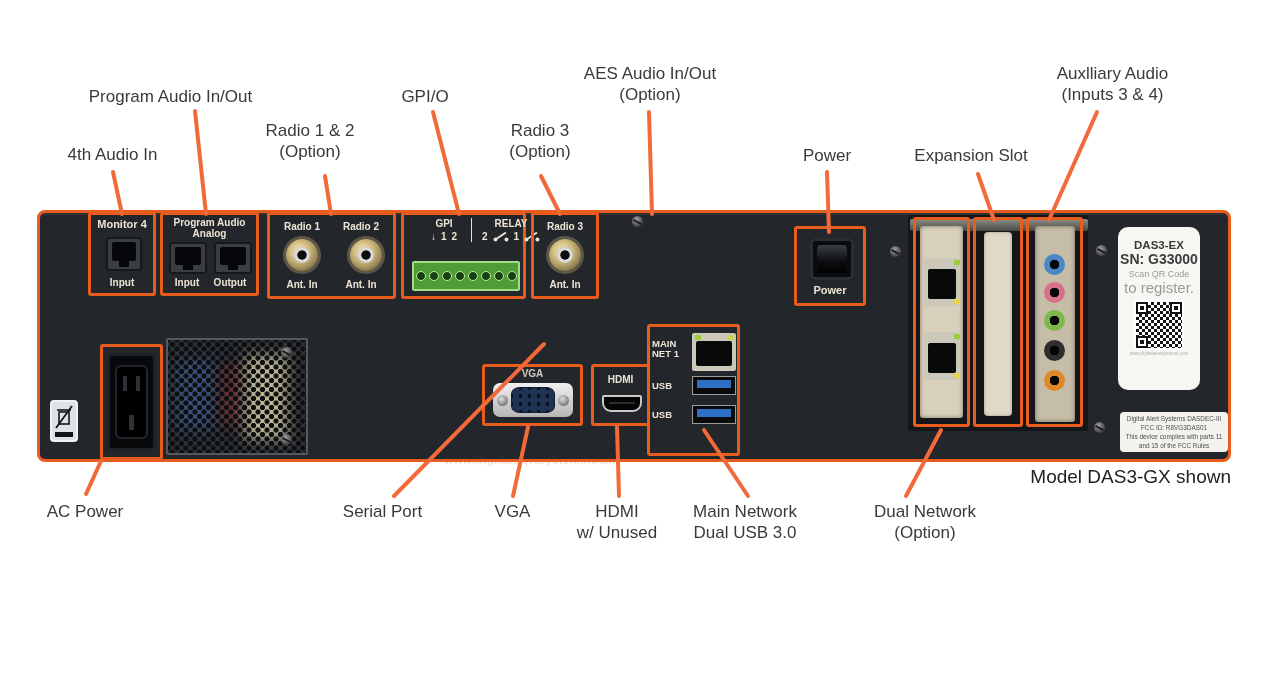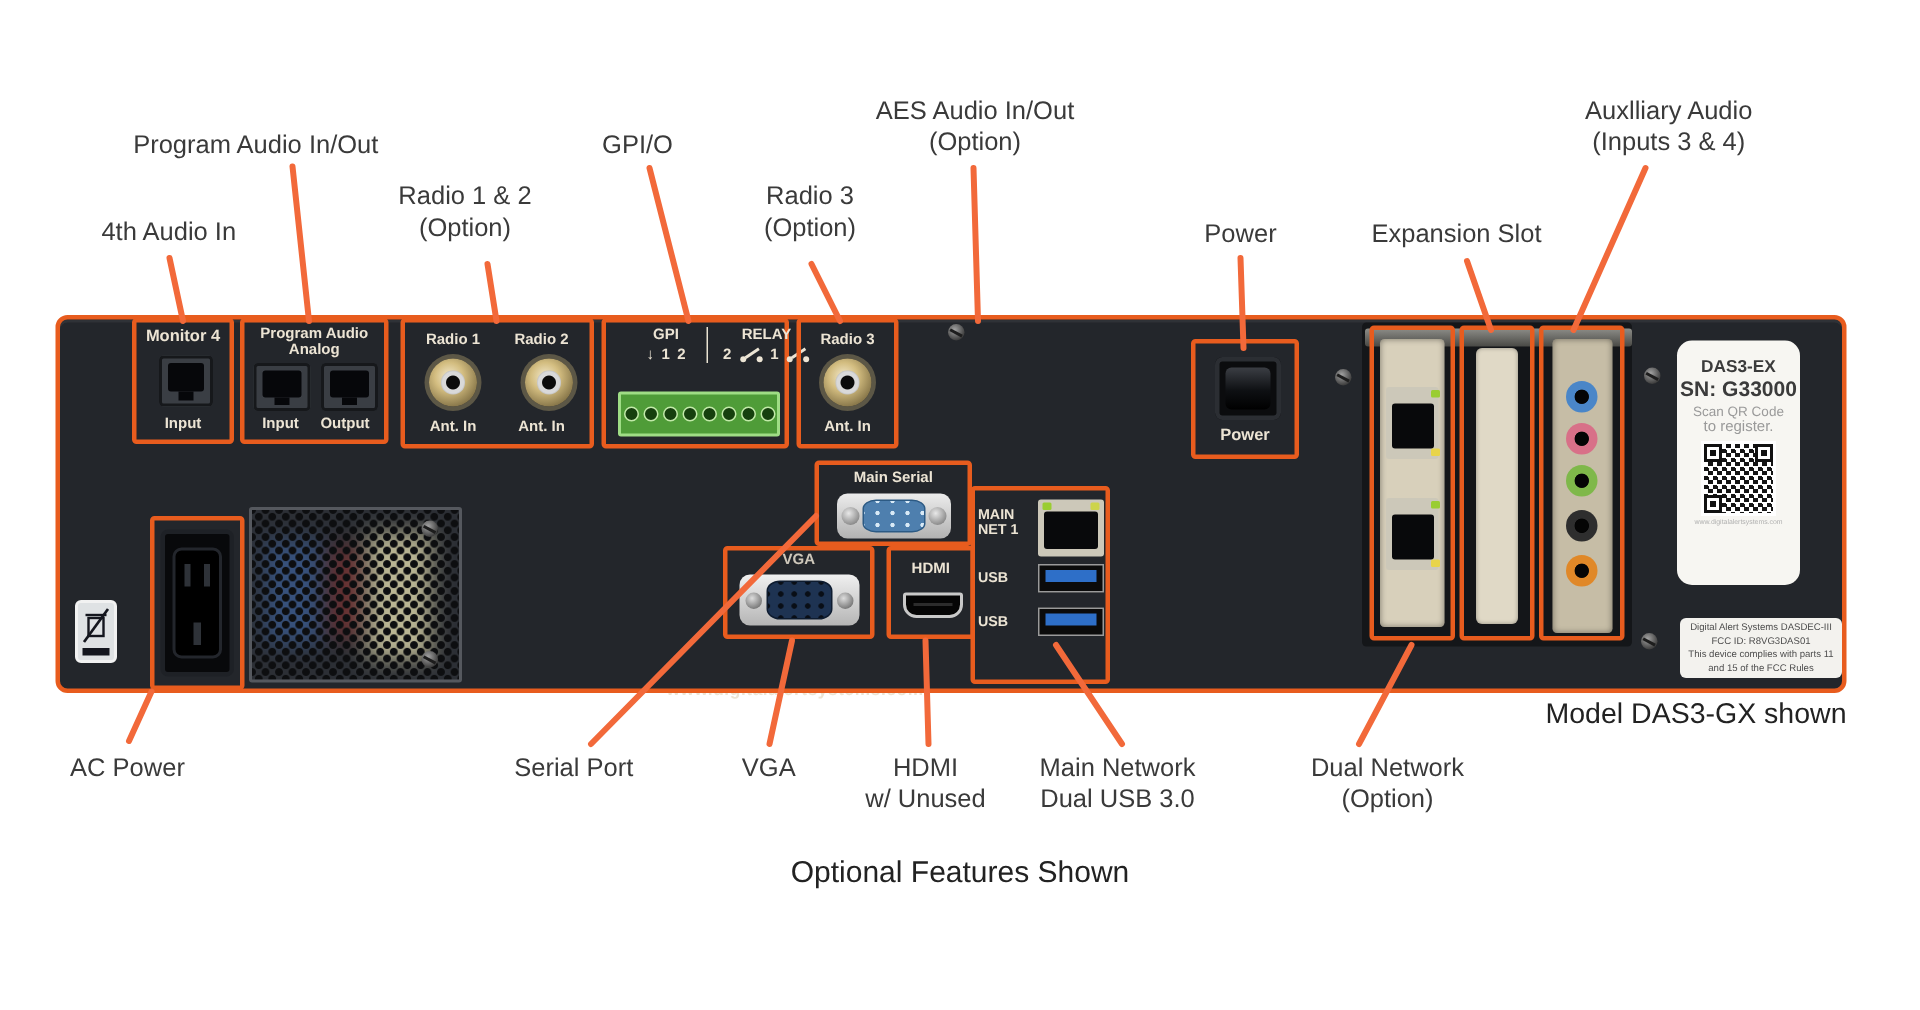--- a/index.html
+++ b/index.html
@@ -174,21 +174,21 @@
     <span>Mic</span><br>
     <span style="padding-left:5px;">In</span>
   </div>
 
   <div class="ptxt" style="left:300px;top:441px;width:460px;font-size:11.5px;letter-spacing:.4px;font-weight:700;">DIGITAL ALERT SYSTEMS INC. | +1 585-765-2254 | www.digitalalertsystems.com</div>
 
   <div class="sticker" style="left:1118px;top:227px;width:82px;height:163px;padding-top:12px;">
     <div style="font-size:11.5px;font-weight:700;">DAS3-EX</div>
     <div style="font-size:14px;font-weight:700;">SN: G33000</div>
     <div style="font-size:9px;color:#9a9a9a;margin-top:2px;">Scan QR Code</div>
-    <div style="font-size:10px;color:#9a9a9a;">to register.</div>
+    <div style="font-size:15px;color:#9a9a9a;">to register.</div>
     <div class="qr">
       <div class="fp" style="left:0;top:0;"></div>
       <div class="fp" style="right:0;top:0;"></div>
       <div class="fp" style="left:0;bottom:0;"></div>
     </div>
     <div style="font-size:4.6px;color:#b0b0b0;">www.digitalalertsystems.com</div>
   </div>
 
   <div class="fcc" style="left:1120px;top:412px;width:108px;height:40px;">
     <span>Digital Alert Systems DASDEC-III</span><br>
@@ -300,28 +300,20 @@
 
   <div class="obox" style="left:100px;top:344px;width:63px;height:116px;">
     <div class="iec" style="left:4px;top:6px;width:49px;height:98px;">
       <div class="cav"></div>
       <div class="pin" style="left:30%;top:22%;width:10%;height:16%;"></div>
       <div class="pin" style="right:30%;top:22%;width:10%;height:16%;"></div>
       <div class="pin" style="left:45%;bottom:20%;width:10%;height:16%;"></div>
     </div>
   </div>
 
-  <div class="obox" style="left:543px;top:307px;width:105px;height:57px;">
-    <div class="ptxt t10" style="left:0;right:0;top:3px;">Main Serial</div>
-    <div class="db9" style="left:12px;top:19px;width:76px;height:30px;">
-      <div class="jscrew"></div>
-      <div class="dbody"></div>
-      <div class="jscrew"></div>
-    </div>
-  </div>
 
   <div class="obox" style="left:482px;top:364px;width:101px;height:62px;">
     <div class="ptxt t10" style="left:0;right:0;top:1px;opacity:.85;">VGA</div>
     <div class="vgap" style="left:8px;top:16px;width:80px;height:34px;">
       <div class="vhole"></div>
       <div class="vbody"></div>
       <div class="vhole"></div>
     </div>
   </div>
 
@@ -411,15 +403,14 @@
   <div class="lbl" style="left:680px;top:502px;width:130px;">
     <span>Main Network</span>
     <span>Dual USB 3.0</span>
   </div>
   <div class="lbl" style="left:860px;top:502px;width:130px;">
     <span>Dual Network</span>
     <span>(Option)</span>
   </div>
 
   <div class="caption" style="left:1000px;top:466px;width:231px;text-align:right;font-size:19px;">Model DAS3-GX shown</div>
-  <div class="caption" style="left:440px;top:571px;width:400px;text-align:center;font-size:20px;">Optional Features Shown</div>
 
 </div>
 
 </body></html>

